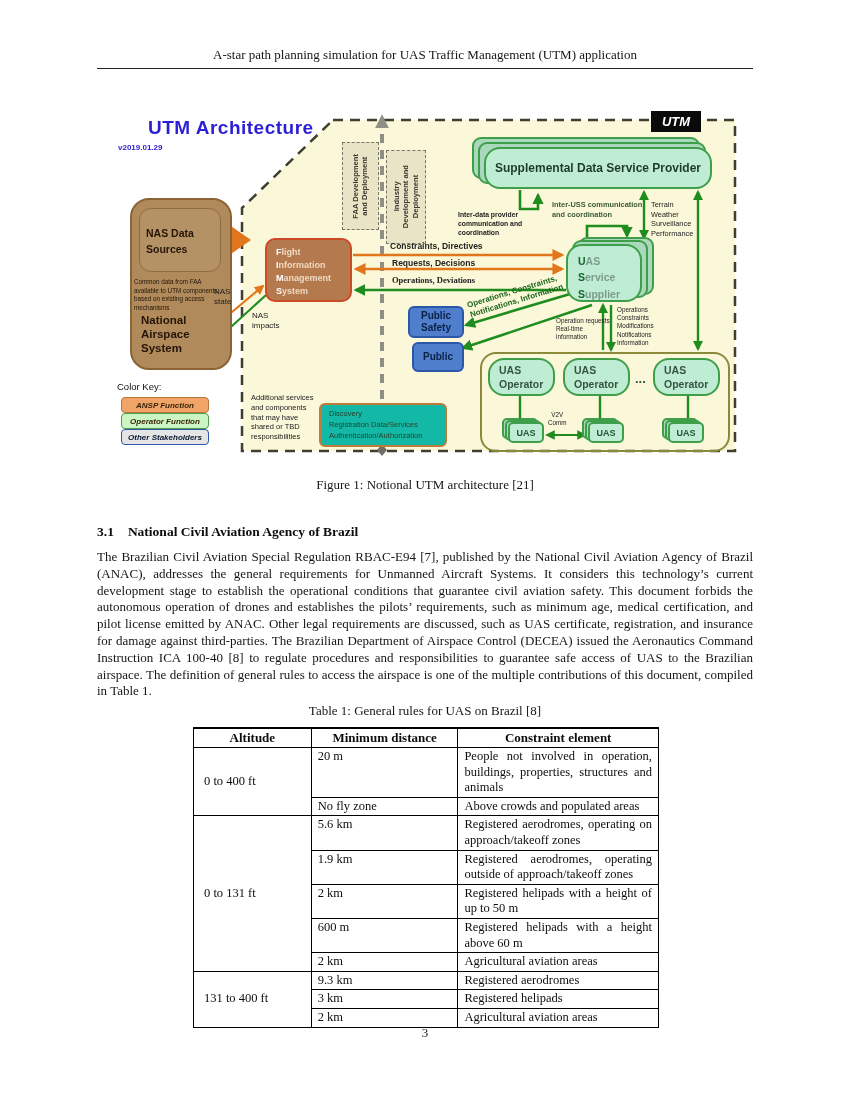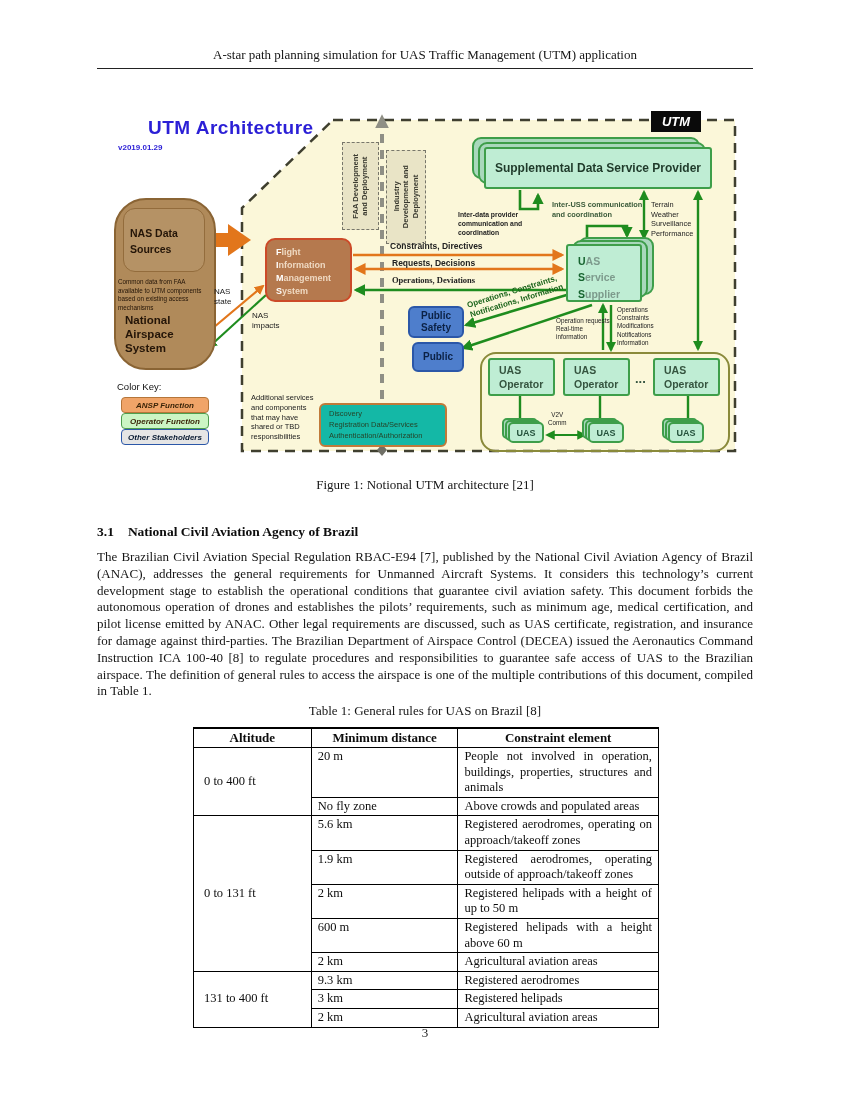--- a/index.html
+++ b/index.html
@@ -13,31 +13,31 @@
   .fig{position:absolute;left:100px;top:103px;width:642px;height:357px;font-family:"Liberation Sans",sans-serif;}
   .fig svg{position:absolute;left:0;top:0;z-index:0;}
   .abs{position:absolute;z-index:2;}
   .figtitle{left:16px;top:14px;font-size:19px;font-weight:bold;color:#2b1fd6;letter-spacing:.5px;margin-left:32px;}
   .figver{left:18px;top:40px;font-size:8px;font-weight:bold;color:#2b1fd6;}
   .utmtag{left:551px;top:8px;width:50px;height:21px;background:#0a0a0a;color:#fff;font-style:italic;
           font-weight:bold;font-size:13px;display:flex;align-items:center;justify-content:center;}
   .vbox{background:#e9e4c6;border:1.6px dashed #77766a;color:#3a3a30;font-size:7.6px;font-weight:600;
         display:flex;align-items:center;justify-content:center;text-align:center;}
   .vtxt{writing-mode:vertical-rl;transform:rotate(180deg);line-height:1.25;}
-  .brownbox{background:#b08a5a;border:2px solid #8a6434;border-radius:32px;}
+  .brownbox{background:#b08a5a;border:2px solid #8a6434;border-radius:19px;margin-left:16px;}
   .nasinner{left:7px;top:8px;width:80px;height:62px;border:1.5px solid #936c3c;border-radius:12px;
             background:rgba(255,255,255,0.07);}
   .nasmain{left:14px;top:26px;font-size:10.5px;font-weight:600;color:#241508;line-height:1.5;}
   .nastiny{left:2px;top:78px;width:94px;font-size:6.3px;color:#241508;line-height:1.35;}
   .nassys{left:9px;top:113px;font-size:11.5px;font-weight:600;color:#241508;line-height:1.22;}
   .fims{left:165px;top:135px;width:87px;height:64px;background:#b5794e;border:2px solid #cc4a28;
         border-radius:10px;padding:6px 0 0 9px;box-sizing:border-box;font-size:9px;line-height:1.45;}
   .fims .ini{color:#fff;font-weight:bold;}
   .fims .rest{color:#efd9c2;font-weight:600;}
-  .greenbox{background:#bfedd4;border:2px solid #3e9e4a;border-radius:3px;box-sizing:border-box;}
+  .greenbox{background:#bfedd4;border:2px solid #3e9e4a;border-radius:16px;box-sizing:border-box;}
   .stacklayer{position:absolute;background:#a9d8bc;border:2px solid #3e9e4a;border-radius:9px;box-sizing:border-box;}
   .sdsp-text{display:flex;align-items:center;justify-content:center;font-size:12px;font-weight:600;color:#1f3a2a;}
   .uss{padding:7px 0 0 10px;font-size:10.5px;line-height:1.55;}
   .uss .ini{color:#17642f;font-weight:bold;}
   .uss .rest{color:#7d9a8c;font-weight:600;}
   .bluebox{background:#4e7ecc;border:2px solid #2b57a8;border-radius:6px;color:#0b2145;font-weight:600;
            font-size:10px;display:flex;align-items:center;justify-content:center;text-align:center;line-height:1.25;}
   .opgroup{left:380px;top:249px;width:246px;height:96px;border:2px solid #8a8a3a;border-radius:16px;}
   .opbox{width:67px;height:38px;display:flex;align-items:center;padding-left:9px;box-sizing:border-box;
          font-size:10.5px;font-weight:600;color:#35543f;line-height:1.35;}

